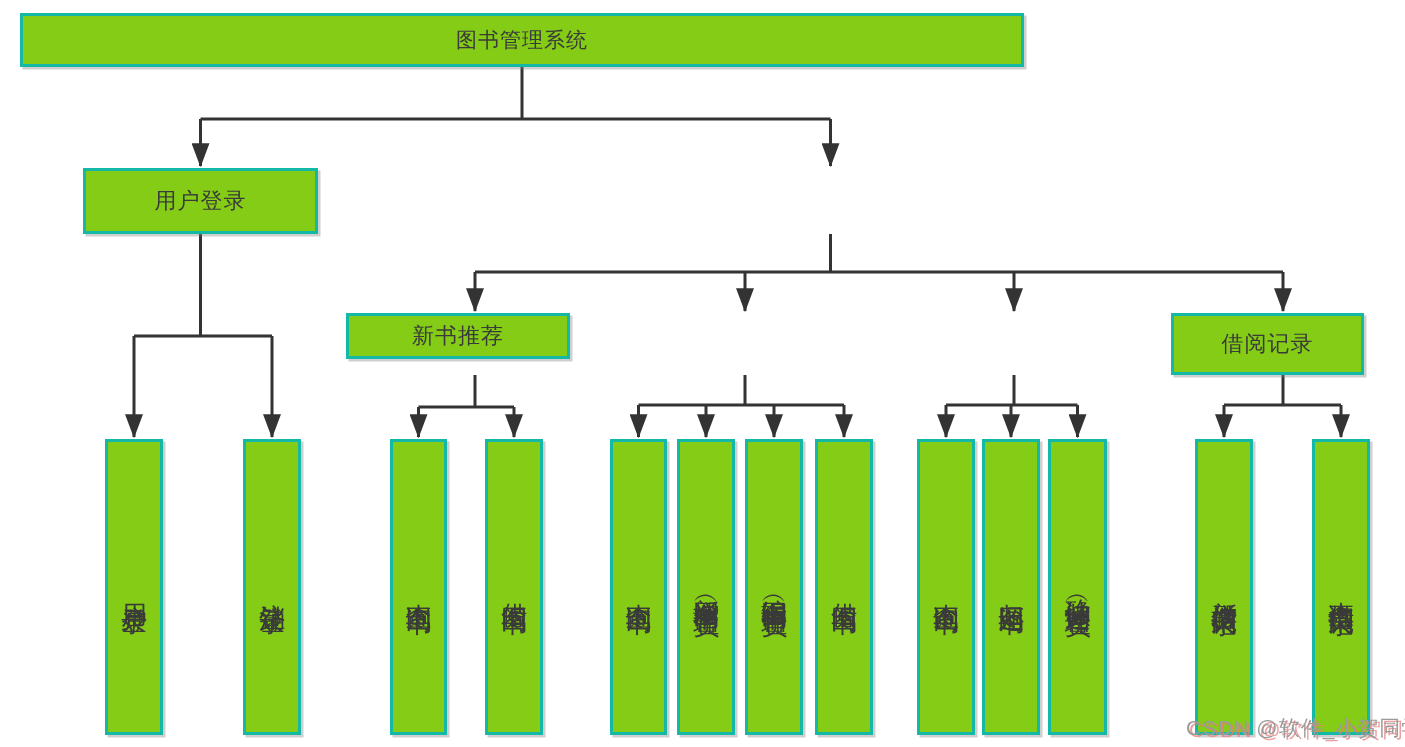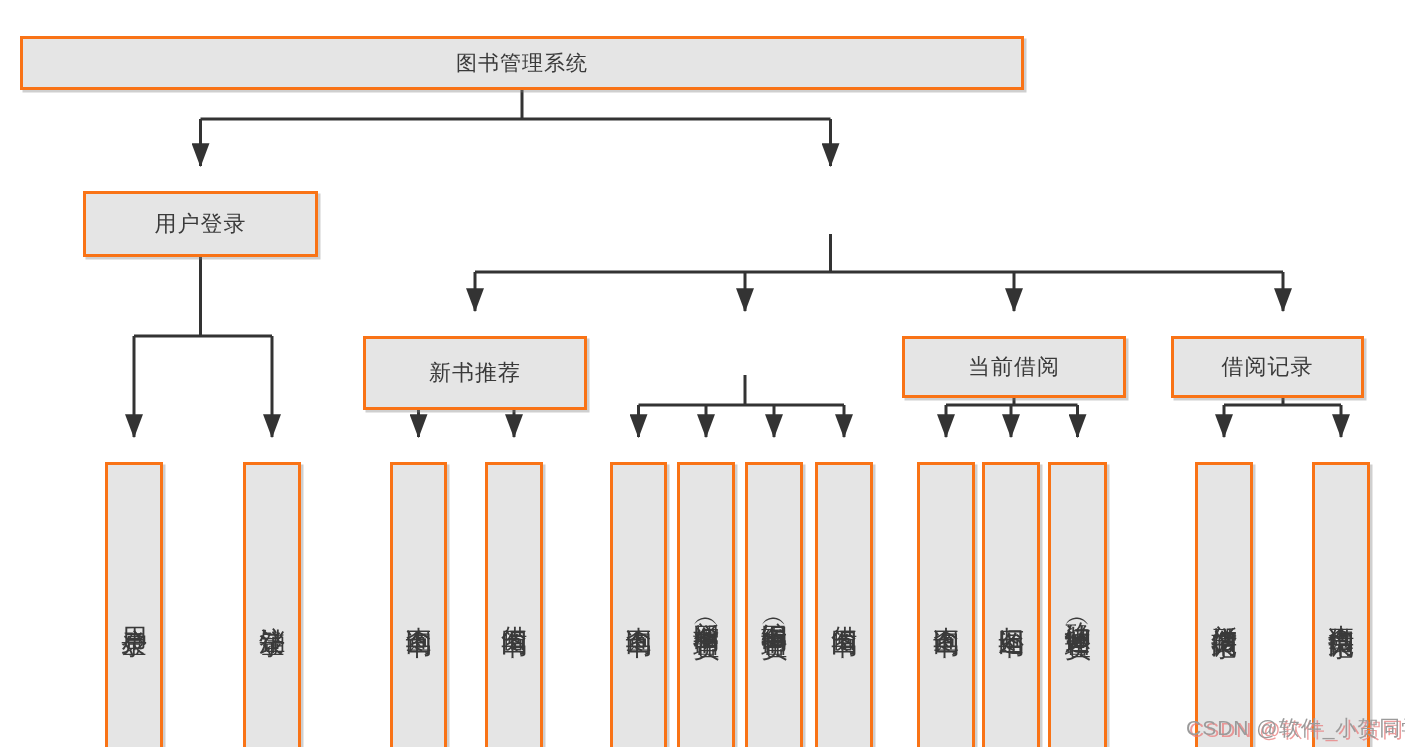--- a/index.html
+++ b/index.html
@@ -13,44 +13,43 @@
   }
   svg.connectors {
     position: absolute;
     left: 0; top: 0;
     width: 1405px; height: 747px;
     z-index: 1;
   }
   .node {
     position: absolute;
     box-sizing: border-box;
-    background: #e5e5e5;
-    border: 3px solid #f97316;
+    background: #84cc16;
+    border: 3px solid #14b8a6;
     box-shadow: 2.5px 2.5px 0 rgba(130,130,130,0.38);
     display: flex;
     align-items: center;
     justify-content: center;
     color: #3a3a3a;
     z-index: 2;
-    margin-top: 23px;
   }
   .h-node { font-size: 22px; letter-spacing: 1px; white-space: nowrap; }
   .root-node { font-size: 21px; }
   .v-node {
     writing-mode: vertical-rl;
     text-orientation: mixed;
     font-size: 26px;
     letter-spacing: 2px;
     line-height: 1.05;
   }
   
   .n-root { left: 20px;  top: 13px;  width: 1004px; height: 54px; }
   .n-l2a  { left: 83px;  top: 168px; width: 235px;  height: 66px; }
   .n-l2b  { left: 712px; top: 168px; width: 237px;  height: 66px; }
-  .n-l3a  { left: 363px; top: 313px; width: 224px;  height: 74px; }
+  .n-l3a  { left: 346px; top: 313px; width: 224px;  height: 46px; }
   .n-l3b  { left: 633px; top: 313px; width: 224px;  height: 62px; }
   .n-l3c  { left: 902px; top: 313px; width: 224px;  height: 62px; }
   .n-l3d  { left: 1171px;top: 313px; width: 193px;  height: 62px; }
   .leaf   { top: 439px; height: 296px; width: 58px; }
   .n-g1a { left: 105px; }
   .n-g1b { left: 243px; }
   .n-g2a { left: 390px; width: 57px; }
   .n-g2b { left: 485px; }
   .n-g3a { left: 610px; width: 57px; }
   .n-g3b { left: 677px; }
@@ -126,21 +125,20 @@
       <path d="M1224,405 L1224,437" marker-end="url(#arrow)"></path>
       <path d="M1341,405 L1341,437" marker-end="url(#arrow)"></path>
     </g>
   </svg>
 
   <div class="node h-node root-node n-root">图书管理系统</div>
 
   <div class="node h-node n-l2a">用户登录</div>
 
   <div class="node h-node n-l3a">新书推荐</div>
-  <div class="node h-node n-l3c">当前借阅</div>
   <div class="node h-node n-l3d">借阅记录</div>
 
   <div class="node v-node leaf n-g1a">用户登录</div>
   <div class="node v-node leaf n-g1b">注销登录</div>
 
   <div class="node v-node leaf n-g2a">查询图书</div>
   <div class="node v-node leaf n-g2b">借阅图书</div>
 
   <div class="node v-node leaf n-g3a">查询图书</div>
   <div class="node v-node leaf n-g3b">新增图书（管理员）</div>

